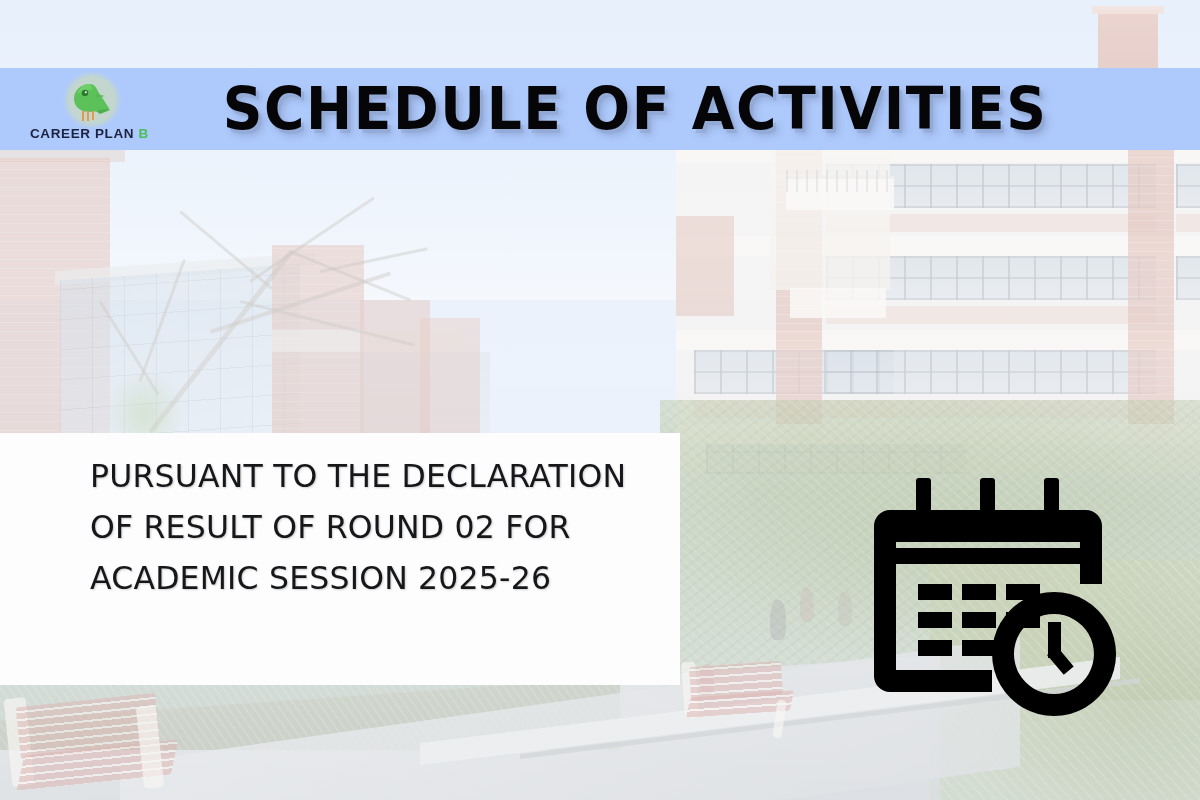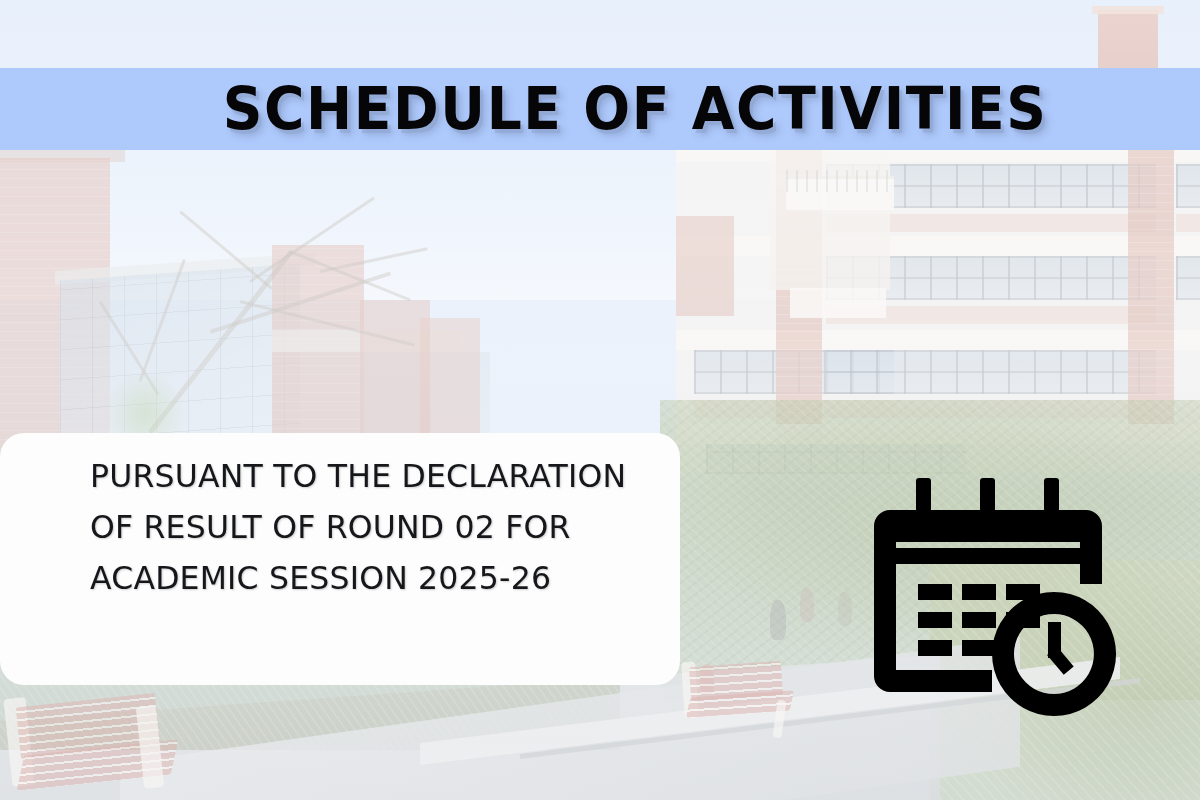--- a/index.html
+++ b/index.html
@@ -264,21 +264,20 @@
     color:#060608;
     transform:scaleX(1.06) scaleY(1.12);
     text-shadow:3px 3px 0 rgba(140,160,200,.45), 5px 5px 7px rgba(90,110,150,.30);
     white-space:nowrap;
   }
 
   
   .panel{
     position:absolute; left:0; top:433px; width:680px; height:252px;
     background:#fdfdfd;
-    border-radius:24px;
   }
   .panel-text{
     position:absolute; left:90px; top:18px; width:580px;
     font-family:"DejaVu Sans", sans-serif;
     font-size:31.5px; line-height:1.62; letter-spacing:.2px;
     color:#16171a; font-weight:400;
     text-shadow:1px 1px 2px rgba(120,120,120,.35);
   }
 
   
@@ -380,20 +379,37 @@
     </div>
 
     <div class="wash"></div>
   </div>
 
   <div class="banner">
     <div class="banner-title">
       <span>SCHEDULE OF ACTIVITIES</span>
     </div>
 
+    <div class="logo">
+      <div class="logo-ring"></div>
+      <svg class="logo-bird" width="52" height="50" viewBox="0 0 52 50">
+        <path d="M24 8 C14 8 8 15 8 23 C8 30 14 36 24 36 L44 34 C40 28 37 22 33 17 C30 11 28 8 24 8 Z" fill="#5dc15a"></path>
+        <path d="M24 8 C18 8 13 12 11 18 C16 14 21 13 26 14 C26 11 25 9 24 8 Z" fill="#6fd06b"></path>
+        <circle cx="19" cy="17" r="3.2" fill="#2a7a2c"></circle>
+        <circle cx="19.8" cy="16.2" r="1" fill="#ffffff"></circle>
+        <path d="M30 18 L39 20 L30 22 Z" fill="#58b955"></path>
+        <path d="M30 35 L38 33 L44 34 L34 38 Z" fill="#4fae4c"></path>
+        <rect x="16" y="35" width="2" height="10" fill="#e39a4a"></rect>
+        <rect x="21" y="35" width="2" height="10" fill="#e39a4a"></rect>
+        <rect x="26" y="35" width="2" height="9" fill="#e39a4a"></rect>
+      </svg>
+      <div class="logo-text">
+        <span>CAREER PLAN </span><span class="b">B</span>
+      </div>
+    </div>
   </div>
 
   <div class="panel">
     <div class="panel-text">PURSUANT TO THE DECLARATION OF RESULT OF ROUND 02 FOR ACADEMIC SESSION 2025-26</div>
   </div>
 
   <svg class="cal-icon" viewBox="0 0 260 250">
     <g fill="#000000">
 
       <rect x="48" y="6" width="15" height="34" rx="3"></rect>

